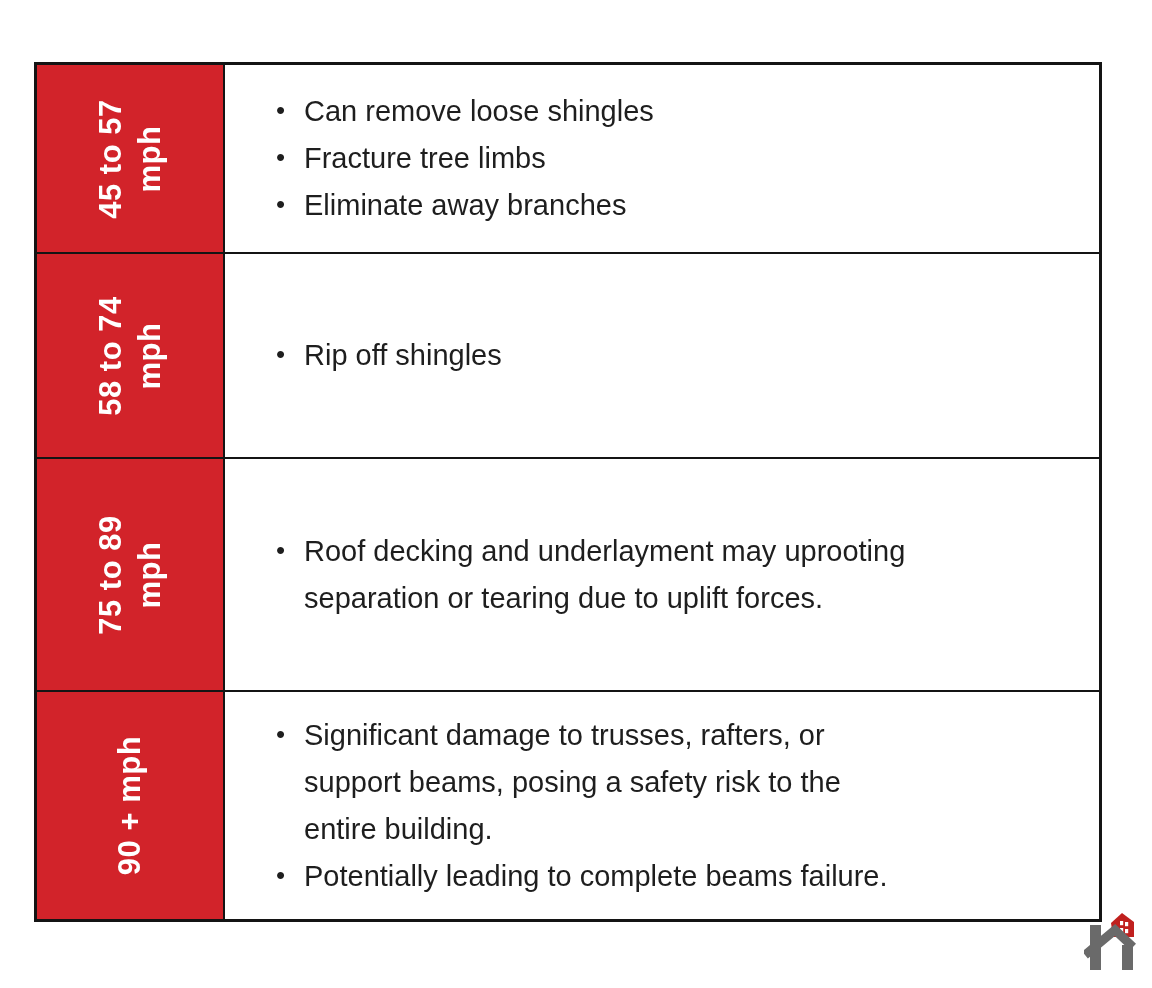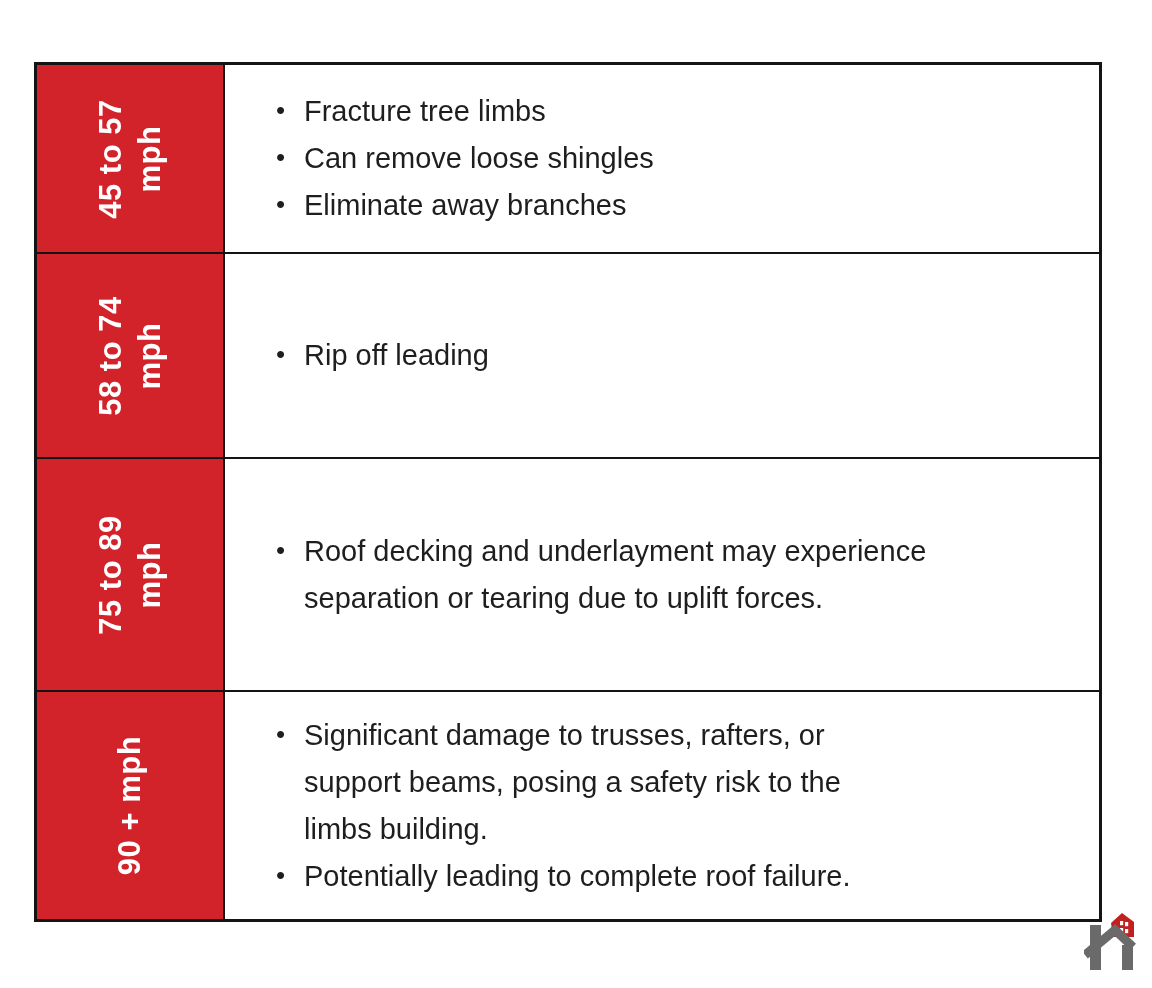--- a/index.html
+++ b/index.html
@@ -64,65 +64,65 @@
   <div class="wind-table">
       <div class="row r1">
         <div class="label-cell">
           <div class="rot">
             <div>45 to 57</div>
             <div>mph</div>
           </div>
         </div>
         <div class="content-cell">
           <ul class="bullets">
+            <li>Can remove loose shingles</li>
             <li>Fracture tree limbs</li>
-            <li>Can remove loose shingles</li>
             <li>Eliminate away branches</li>
           </ul>
         </div>
       </div>
       <div class="row r2">
         <div class="label-cell">
           <div class="rot">
             <div>58 to 74</div>
             <div>mph</div>
           </div>
         </div>
         <div class="content-cell">
           <ul class="bullets">
-            <li>Rip off leading</li>
+            <li>Rip off shingles</li>
           </ul>
         </div>
       </div>
       <div class="row r3">
         <div class="label-cell">
           <div class="rot">
             <div>75 to 89</div>
             <div>mph</div>
           </div>
         </div>
         <div class="content-cell">
           <ul class="bullets">
-            <li>Roof decking and underlayment may experience
+            <li>Roof decking and underlayment may uprooting
 separation or tearing due to uplift forces.</li>
           </ul>
         </div>
       </div>
       <div class="row r4">
         <div class="label-cell">
           <div class="rot">
             <div>90 + mph</div>
           </div>
         </div>
         <div class="content-cell">
           <ul class="bullets">
             <li>Significant damage to trusses, rafters, or
 support beams, posing a safety risk to the
-limbs building.</li>
-            <li>Potentially leading to complete roof failure.</li>
+entire building.</li>
+            <li>Potentially leading to complete beams failure.</li>
           </ul>
         </div>
       </div>
     </div>
   <div class="logo">
     <svg viewBox="0 0 52 58" xmlns="http://www.w3.org/2000/svg">
       <polygon points="27,11 38,1 50,10 50,25 29,25" fill="var(--logo-red)"></polygon>
       <rect x="36" y="9" width="3.2" height="4.2" fill="#ffffff"></rect>
       <rect x="41" y="10" width="3.2" height="4.2" fill="#ffffff"></rect>
       <rect x="36" y="16" width="3.2" height="4.2" fill="#ffffff"></rect>

